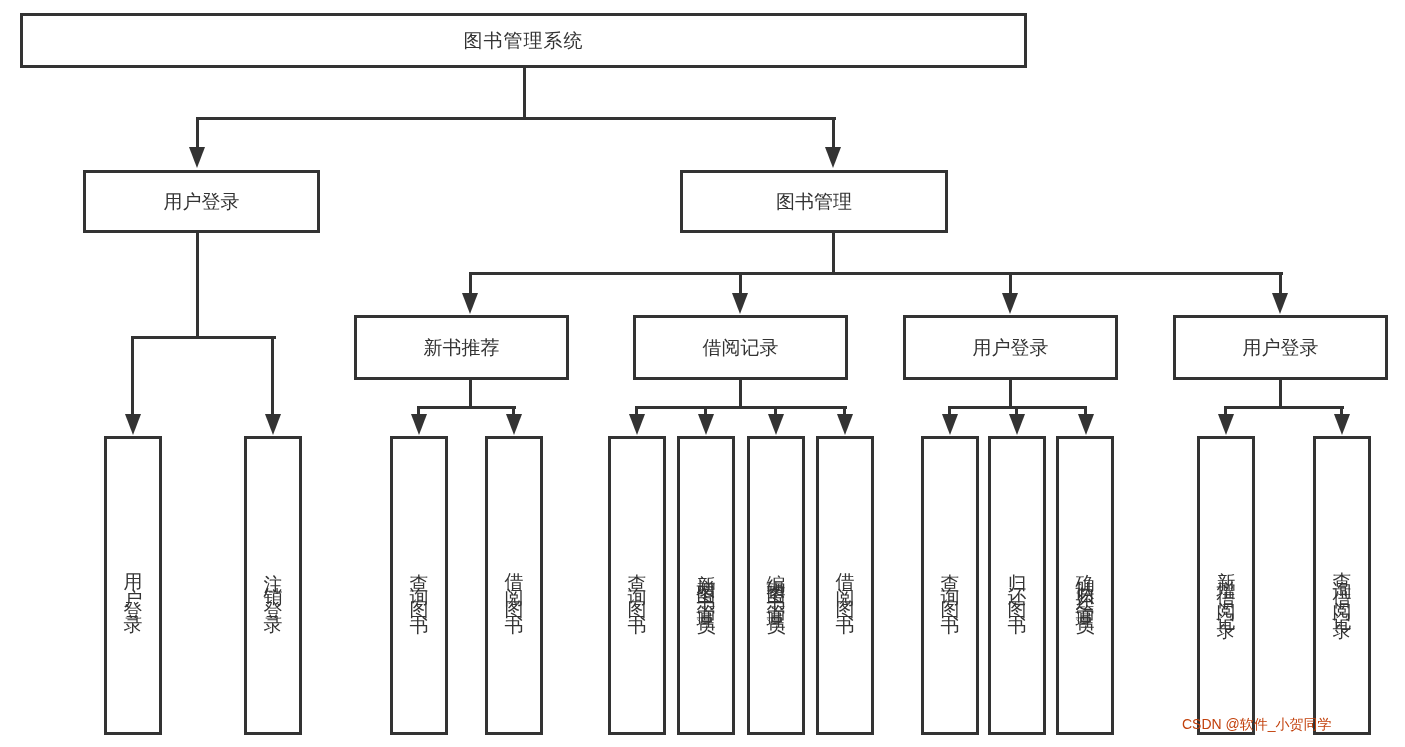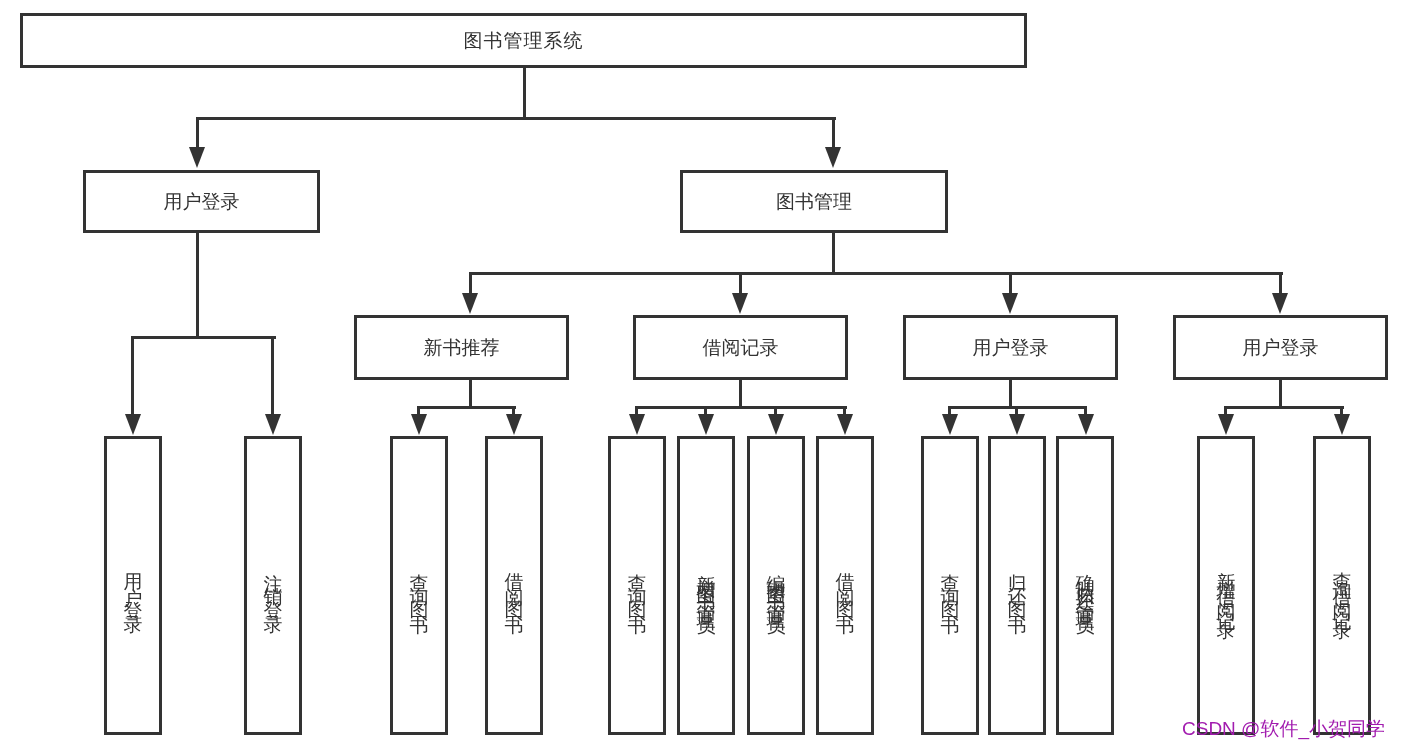--- a/index.html
+++ b/index.html
@@ -54,22 +54,22 @@
     width: 0;
     height: 0;
     border-left: 8px solid transparent;
     border-right: 8px solid transparent;
     border-top: 21px solid #333333;
   }
   .watermark {
     position: absolute;
     left: 1182px;
     top: 716px;
-    font-size: 19px;
-    color: #a21caf;
+    font-size: 14px;
+    color: #c2410c;
     white-space: nowrap;
     z-index: 10;
   }
 </style>
 </head>
 <body>
 
 <div id="canvas">
 
   <div class="box root">图书管理系统</div>

